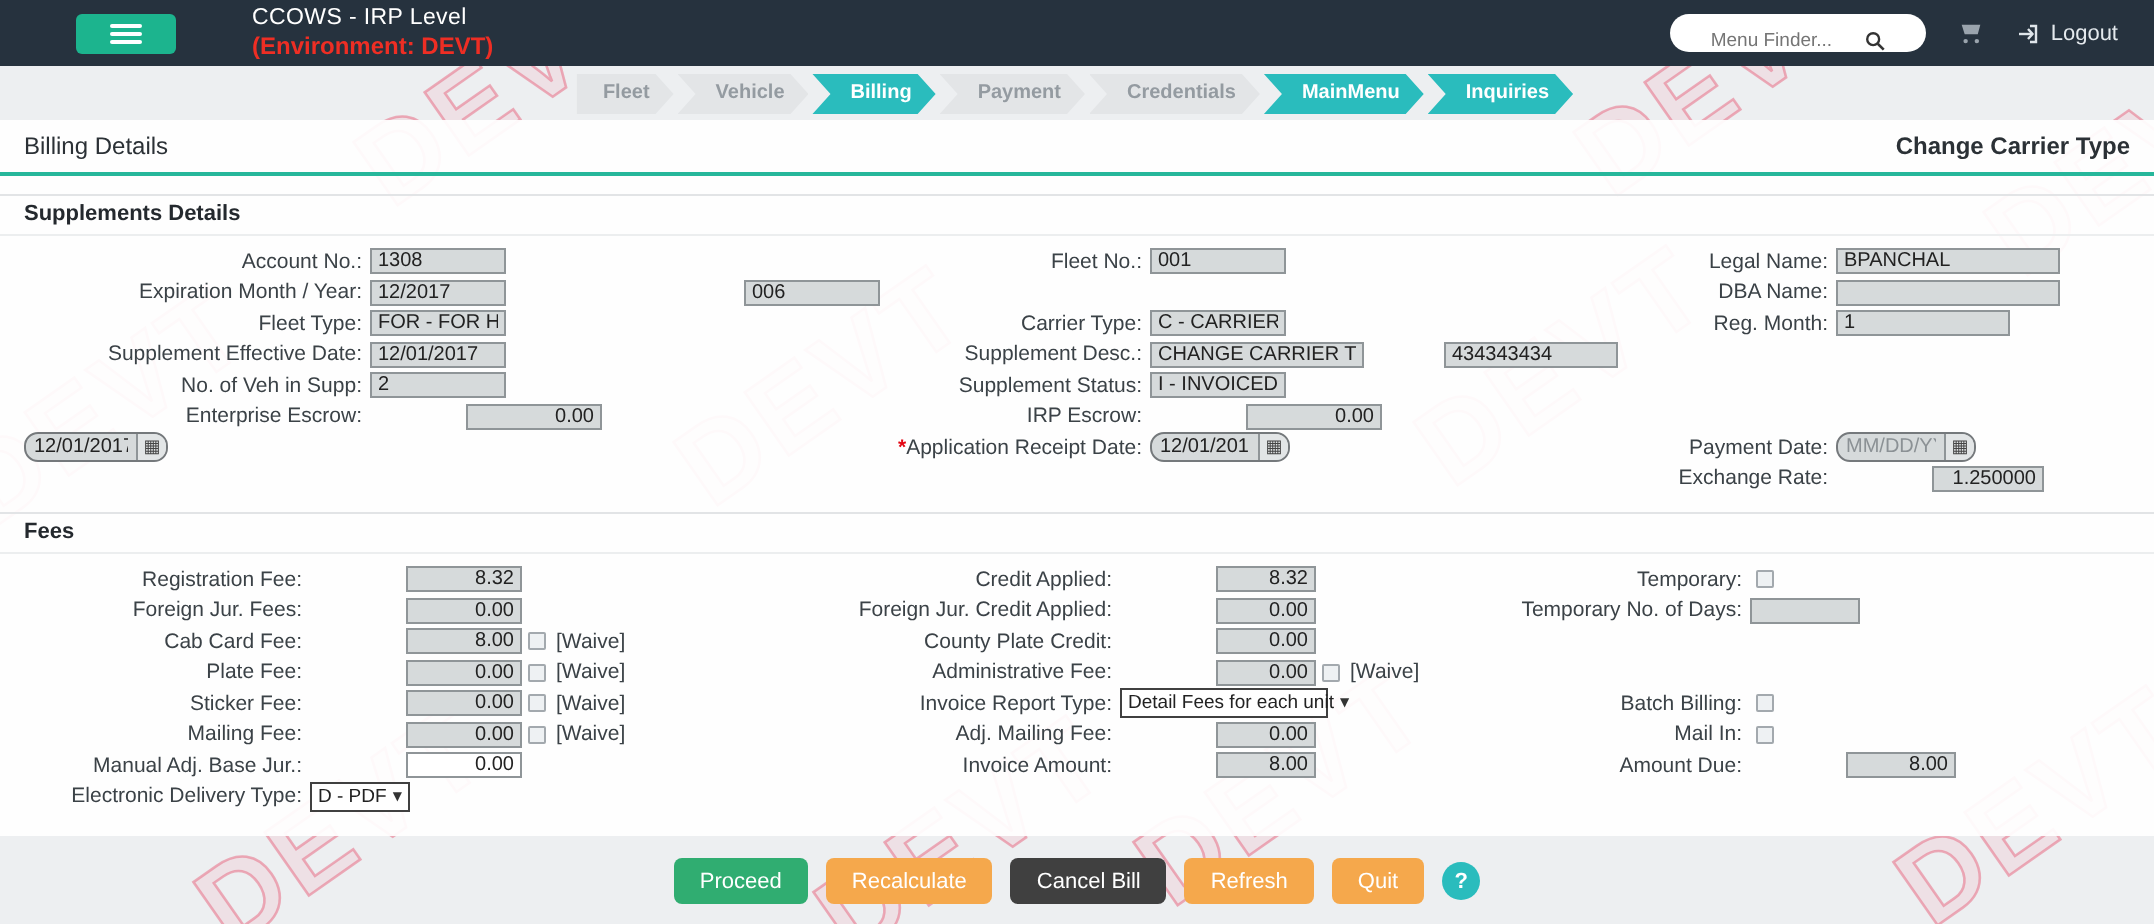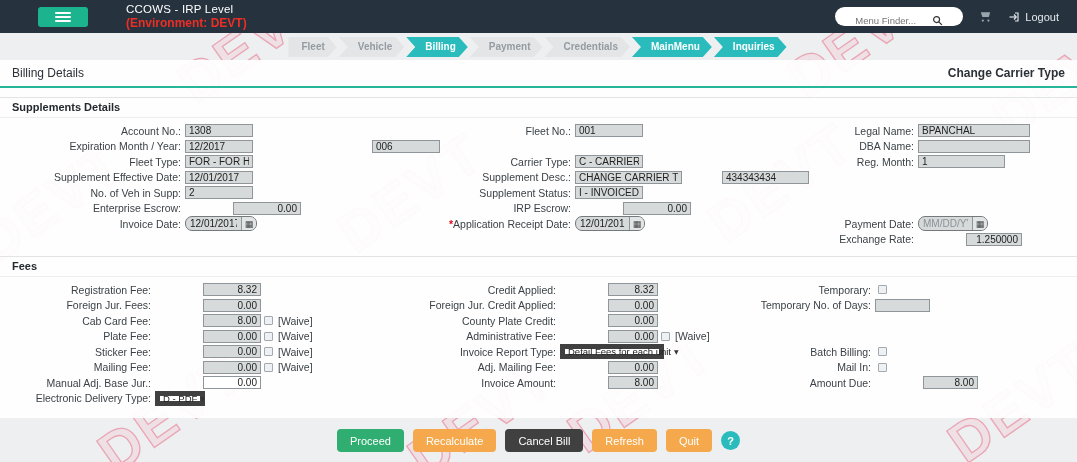--- a/index.html
+++ b/index.html
@@ -99,21 +99,21 @@
   }
   .dategrp .din::placeholder { color: #8b9195; }
   .calbtn {
     width: 15px; height: 100%; flex: none; cursor: pointer;
     display: flex; align-items: center; justify-content: center;
     border-left: 1px solid #8f9598; background: #e2e5e6;
     font-family: "DejaVu Sans", sans-serif; font-size: 9px; color: #444;
   }
   .sel {
     display: inline-flex; align-items: center; justify-content: space-between;
-    border: 5px solid #404040; background: #fff; height: 15px;
+    border: 1px solid #404040; background: #fff; height: 15px;
     font-size: 9.5px; color: #222; padding: 0 3px; flex: none; cursor: pointer; white-space: nowrap;
   }
   .selw48{width:50px} .selw100{width:104px}
   .arr { font-family: "DejaVu Sans", sans-serif; font-size: 6px; color: #333; margin-left: 3px; }
   .cb {
     width: 9px; height: 9px; flex: none; display: inline-block; cursor: pointer;
     border: 1px solid #a3a9ae; background: #eef1f3; border-radius: 1px; margin-left: 3px;
   }
   .wv { font-size: 10.5px; color: #3b4247; margin-left: 5px; white-space: nowrap; }
   
@@ -218,21 +218,20 @@
       </div>
       <div class="frow">
         <span class="lbl">No. of Veh in Supp:</span>
         <input class="tin w84" readonly="" value="2" style="">
       </div>
       <div class="frow">
         <span class="lbl">Enterprise Escrow:</span>
         <input class="tin w84 num" readonly="" value="0.00" style="">
       </div>
       <div class="frow">
-        <span class="lbl">Invoice Date:</span>
         <span class="dategrp dw72">
           <input class="din" readonly="" value="12/01/2017" style="">
           <span class="calbtn">▦</span>
         </span>
       </div>
     </div>
     <div class="sc2">
       <div class="frow">
         <span class="lbl">Fleet No.:</span>
         <input class="tin w84" readonly="" value="001" style="">

